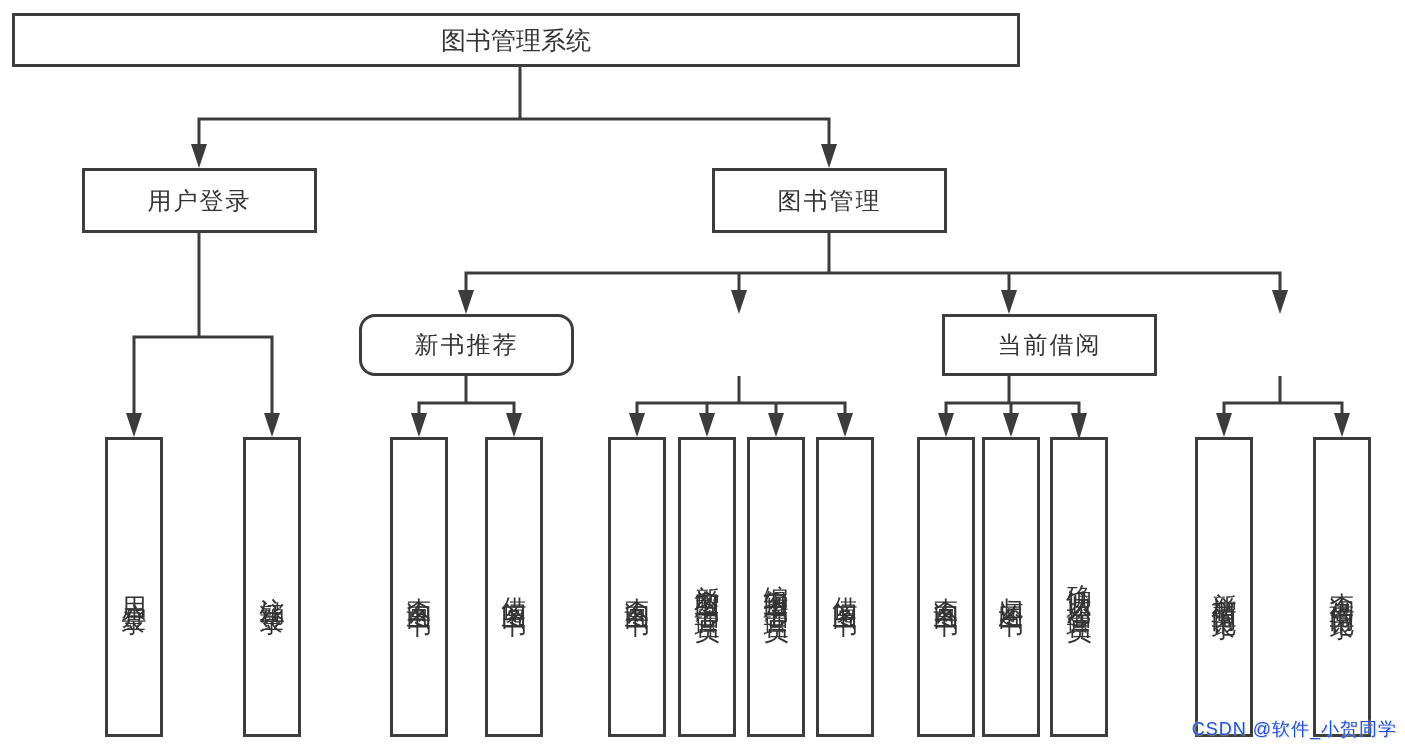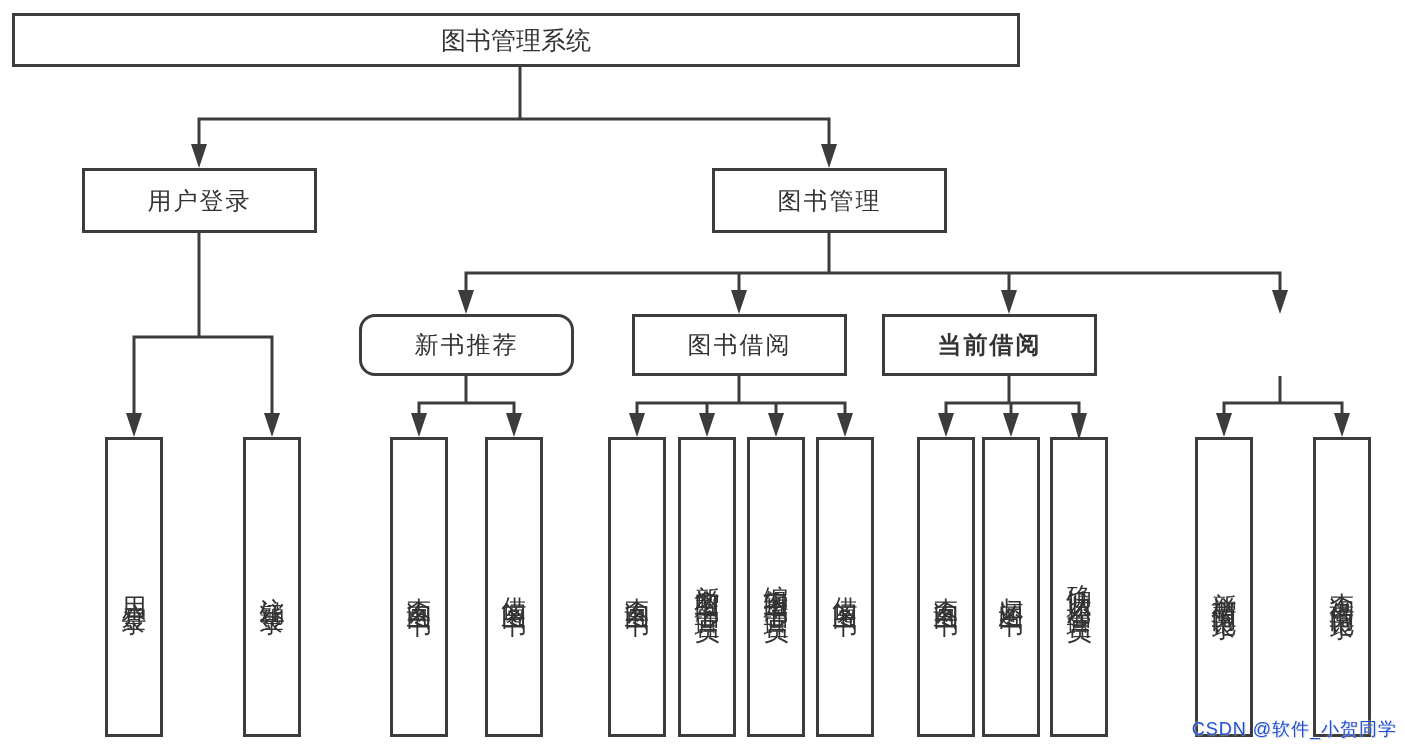--- a/index.html
+++ b/index.html
@@ -48,21 +48,21 @@
     white-space: normal;
     line-height: 1;
   }
   
   .n-user-login   { left: 82px;  top: 168px; width: 235px; height: 65px; }
   .n-book-mgmt    { left: 712px; top: 168px; width: 235px; height: 65px; }
   
   .row3 { top: 314px; width: 215px; height: 62px; }
   .n-new-book     { left: 359px; border-radius: 16px;  }
   .n-book-borrow  { left: 632px;  }
-  .n-cur-borrow   { left: 882px; font-weight: bold;  }
+  .n-cur-borrow   { left: 942px;  }
   .n-borrow-rec   { left: 1173px; }
   
   .l-user-login    { left: 105px;  }
   .l-logout        { left: 243px;  }
   .l-nb-query      { left: 390px;  }
   .l-nb-borrow     { left: 485px;  }
   .l-bb-query      { left: 608px;  }
   .l-bb-add        { left: 678px;  }
   .l-bb-edit       { left: 747px;  }
   .l-bb-borrow     { left: 816px;  }
@@ -125,21 +125,20 @@
       <polygon points="1334,413 1350,413 1342,437"></polygon>
     </g>
   </svg>
 
   <div class="box root-box">图书管理系统</div>
 
   <div class="box h-box n-user-login">用户登录</div>
   <div class="box h-box n-book-mgmt">图书管理</div>
 
   <div class="box h-box row3 n-new-book">新书推荐</div>
-  <div class="box h-box row3 n-book-borrow">图书借阅</div>
   <div class="box h-box row3 n-cur-borrow">当前借阅</div>
 
   <div class="box v-box l-user-login">用户登录</div>
   <div class="box v-box l-logout">注销登录</div>
 
   <div class="box v-box l-nb-query">查询图书</div>
   <div class="box v-box l-nb-borrow">借阅图书</div>
 
   <div class="box v-box l-bb-query">查询图书</div>
   <div class="box v-box l-bb-add">新增图书（管理员）</div>

